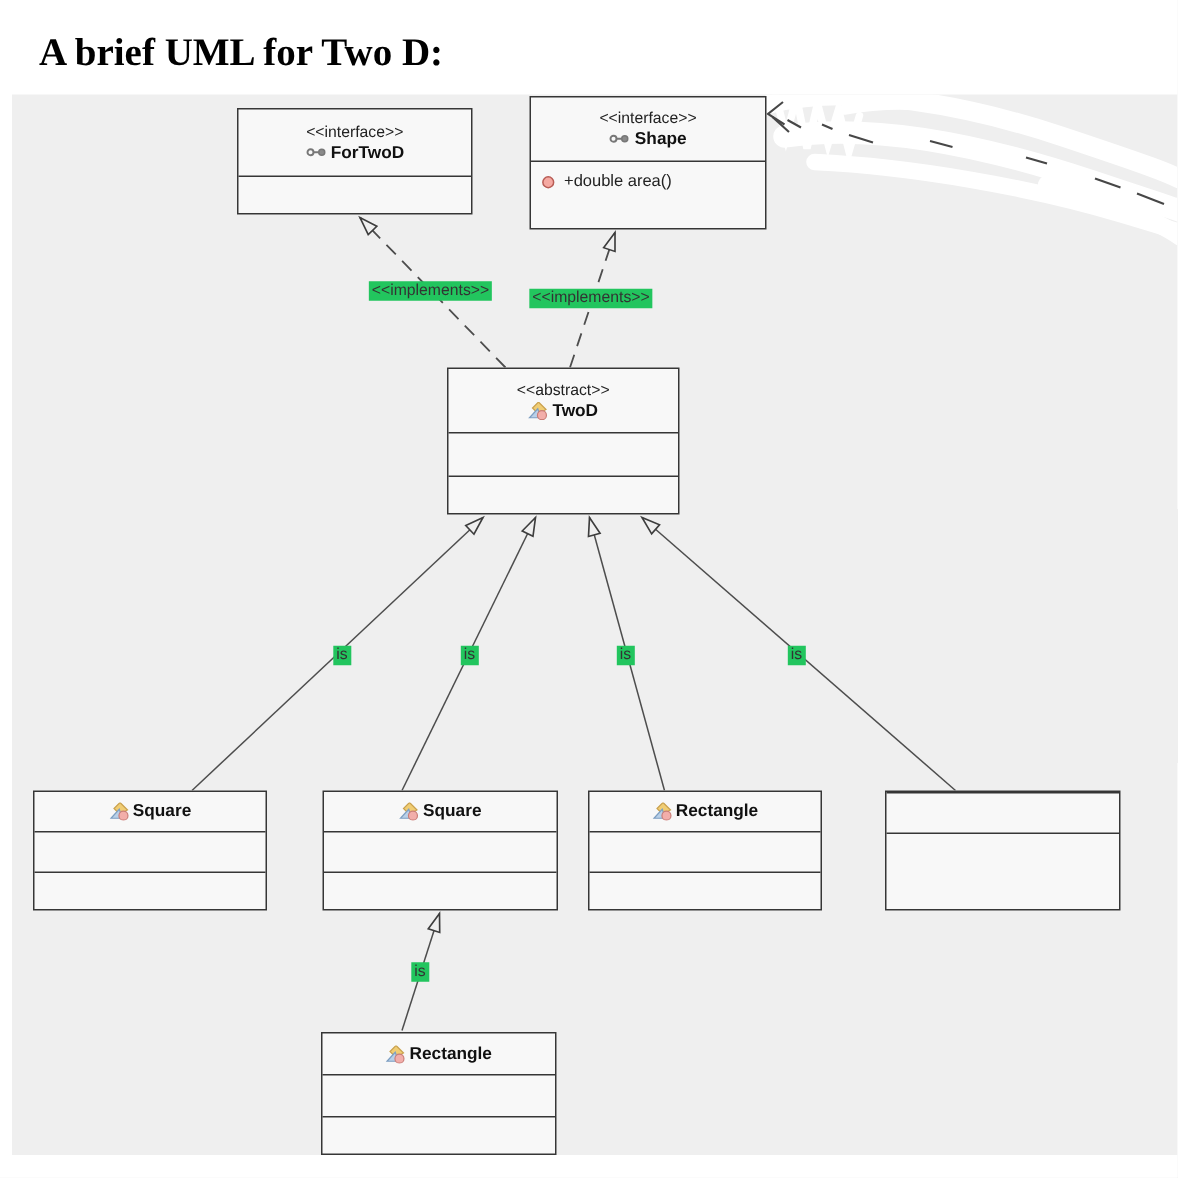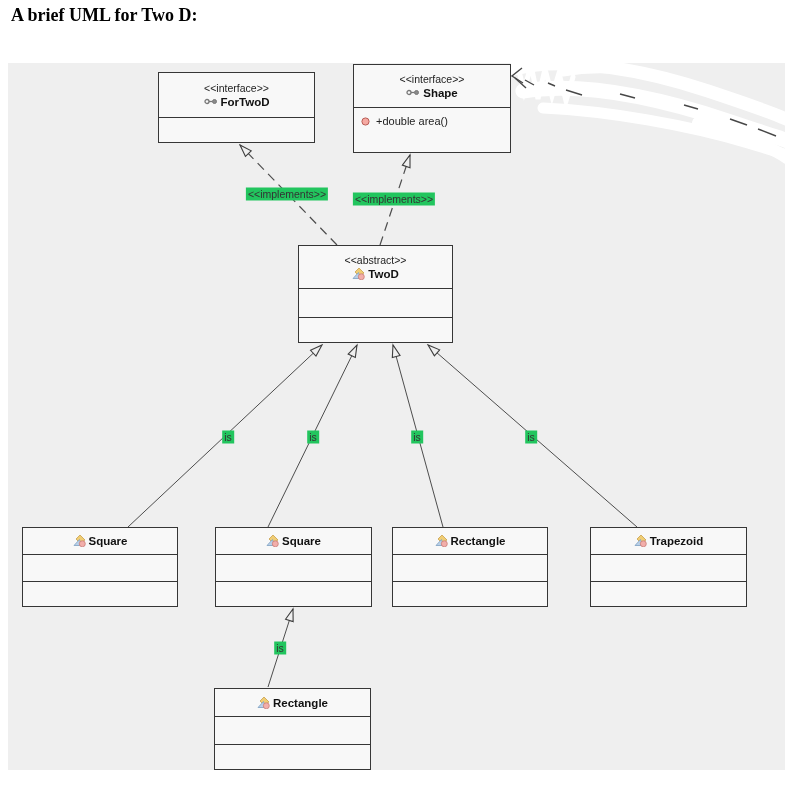--- a/index.html
+++ b/index.html
@@ -1,18 +1,18 @@
 <!DOCTYPE html>
 <html><head>
 <meta charset="utf-8">
 <style>
   html,body{margin:0;padding:0;background:#ffffff;width:785px;height:785px;position:relative;
     font-family:"Liberation Sans",sans-serif;}
-  #title{position:absolute;left:10px;top:4px;margin:1px;font-family:"Liberation Serif",serif;
-    font-weight:bold;font-size:18px;color:#000;}
+  #title{position:absolute;left:10px;top:4px;margin:16px;font-family:"Liberation Serif",serif;
+    font-weight:bold;font-size:26px;color:#000;}
   #diagram{position:absolute;left:8px;top:63px;width:777px;height:707px;background:#efefef;overflow:hidden;}
   #edges{position:absolute;left:0;top:0;}
   .node{position:absolute;background:#f8f8f8;border:1px solid #363636;box-sizing:border-box;}
   .hdr{display:flex;flex-direction:column;align-items:center;justify-content:center;box-sizing:border-box;}
   .stereo{font-size:10.5px;color:#222;line-height:13px;}
   .stereo.it{text-align:center;}
   .nm{display:flex;align-items:center;gap:3px;font-weight:bold;font-size:11.5px;color:#111;line-height:14px;}
   .comp{box-sizing:border-box;border-top:1px solid #363636;}
   .method-row{display:flex;align-items:center;gap:6px;padding:7px 0 0 7px;font-size:11px;color:#222;}
   .elabel{position:absolute;transform:translate(-50%,-50%);font-size:10.5px;color:#333;
@@ -173,32 +173,20 @@
             </svg>
         </span>
         <span>Rectangle</span>
       </div>
     </div>
     <div class="comp" style="height:27px"></div>
     <div class="comp" style="height:26px"></div>
   </div>
 
   <div class="node" style="left:582px;top:464px;width:157px;height:80px">
-    <div class="hdr" style="height:26px">
-      <div class="nm">
-        <span class="icn">
-          <svg width="13" height="12">
-              <polygon points="7,0 12,5 7,8 3,4" fill="#f0cd73" stroke="#c9a14e" stroke-width="0.8"></polygon>
-              <polygon points="1,10.5 6.5,4.5 8.5,10.5" fill="#b9d0e8" stroke="#7e9fc2" stroke-width="0.8"></polygon>
-              <circle cx="9.3" cy="8.8" r="3" fill="#f2aeaa" stroke="#c97d77" stroke-width="0.8"></circle>
-            </svg>
-        </span>
-        <span>Trapezoid</span>
-      </div>
-    </div>
     <div class="comp" style="height:27px"></div>
     <div class="comp" style="height:26px"></div>
   </div>
 
   <div class="node" style="left:206px;top:625px;width:157px;height:82px">
     <div class="hdr" style="height:27px">
       <div class="nm">
         <span class="icn">
           <svg width="13" height="12">
               <polygon points="7,0 12,5 7,8 3,4" fill="#f0cd73" stroke="#c9a14e" stroke-width="0.8"></polygon>

